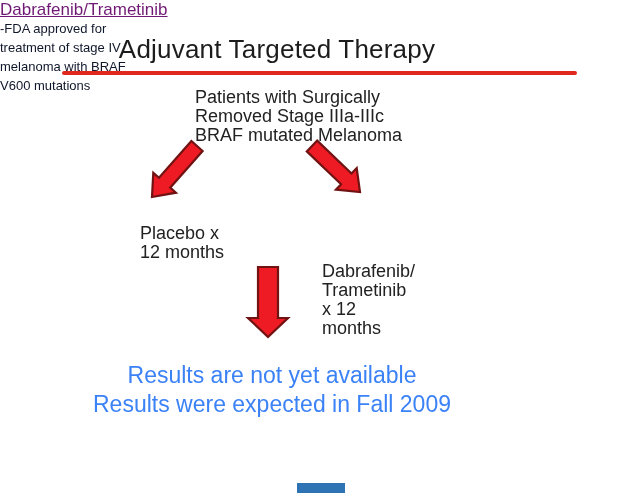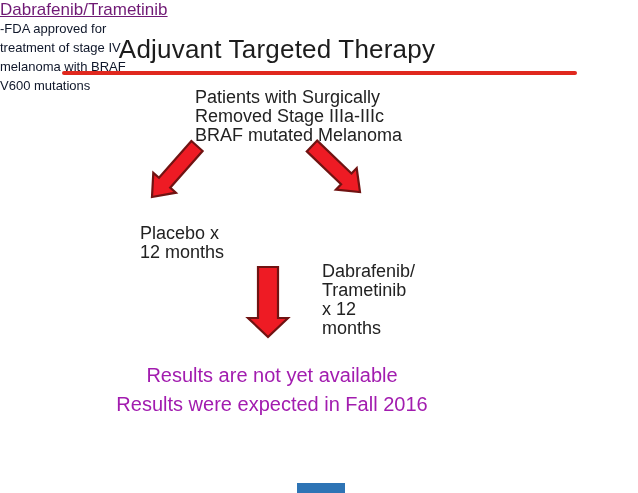--- a/index.html
+++ b/index.html
@@ -48,23 +48,23 @@
   .arrows polygon{
     fill:var(--arrow-fill,#ee1b24);
     stroke:var(--arrow-outline,#701312);
     stroke-width:2.2;
     stroke-linejoin:miter;
   }
   .results{
     position:absolute;top:361px;left:272px;
     transform:translateX(-50%);
     text-align:center;
-    font-size:20px;
+    font-size:23px;
     line-height:29px;
-    color:#a21caf;
+    color:#3b82f6;
     white-space:nowrap;
   }
   .bottom-accent{
     position:absolute;left:297px;top:483px;width:48px;height:10px;
     background:var(--bottom-accent,#2e74b5);
   }
 </style>
 </head>
 <body>
 
@@ -93,18 +93,18 @@
 
   <div class="txt arm-left">Placebo x
 12 months</div>
   <div class="txt arm-right">Dabrafenib/
 Trametinib
 x 12
 months</div>
 
   <div class="results">
     <div>Results are not yet available</div>
-    <div>Results were expected in Fall 2016</div>
+    <div>Results were expected in Fall 2009</div>
   </div>
 
   <div class="bottom-accent"></div>
 
 </div>
 
 </body></html>

